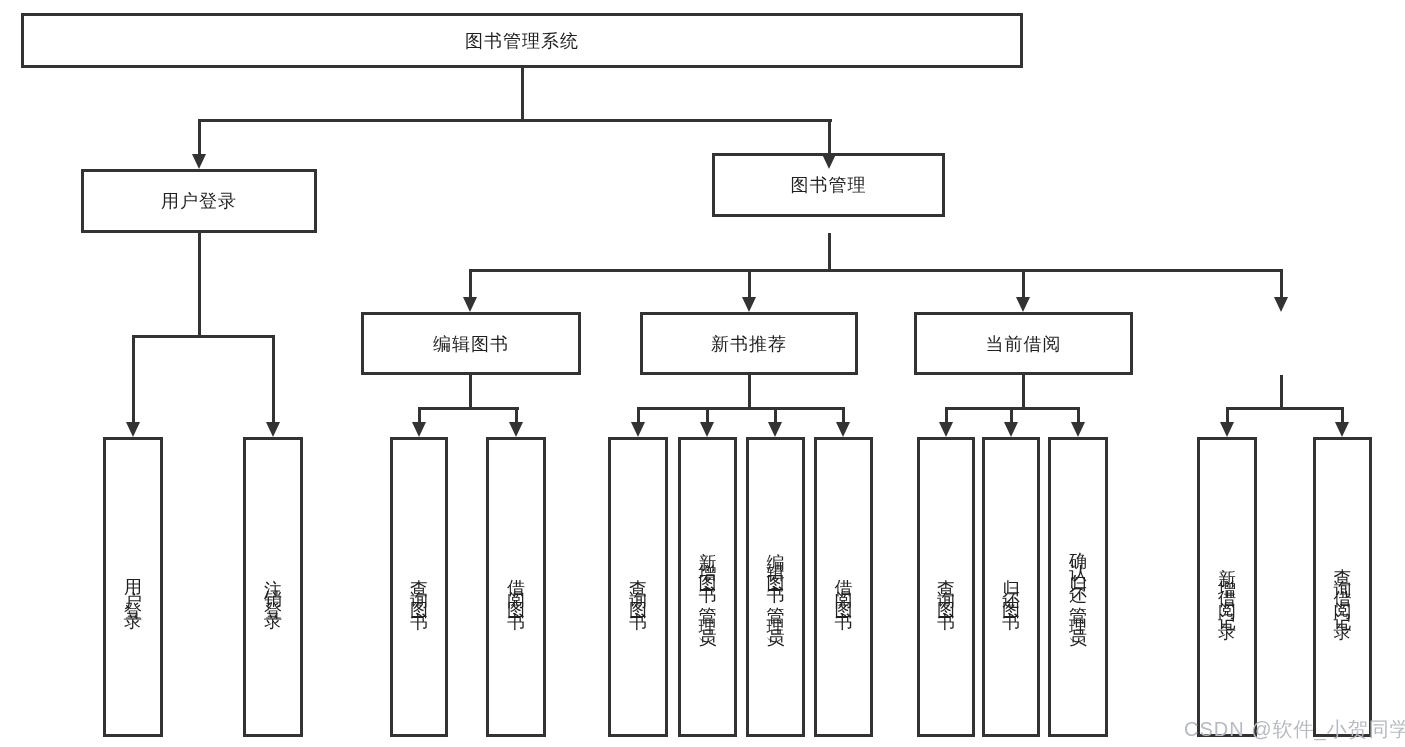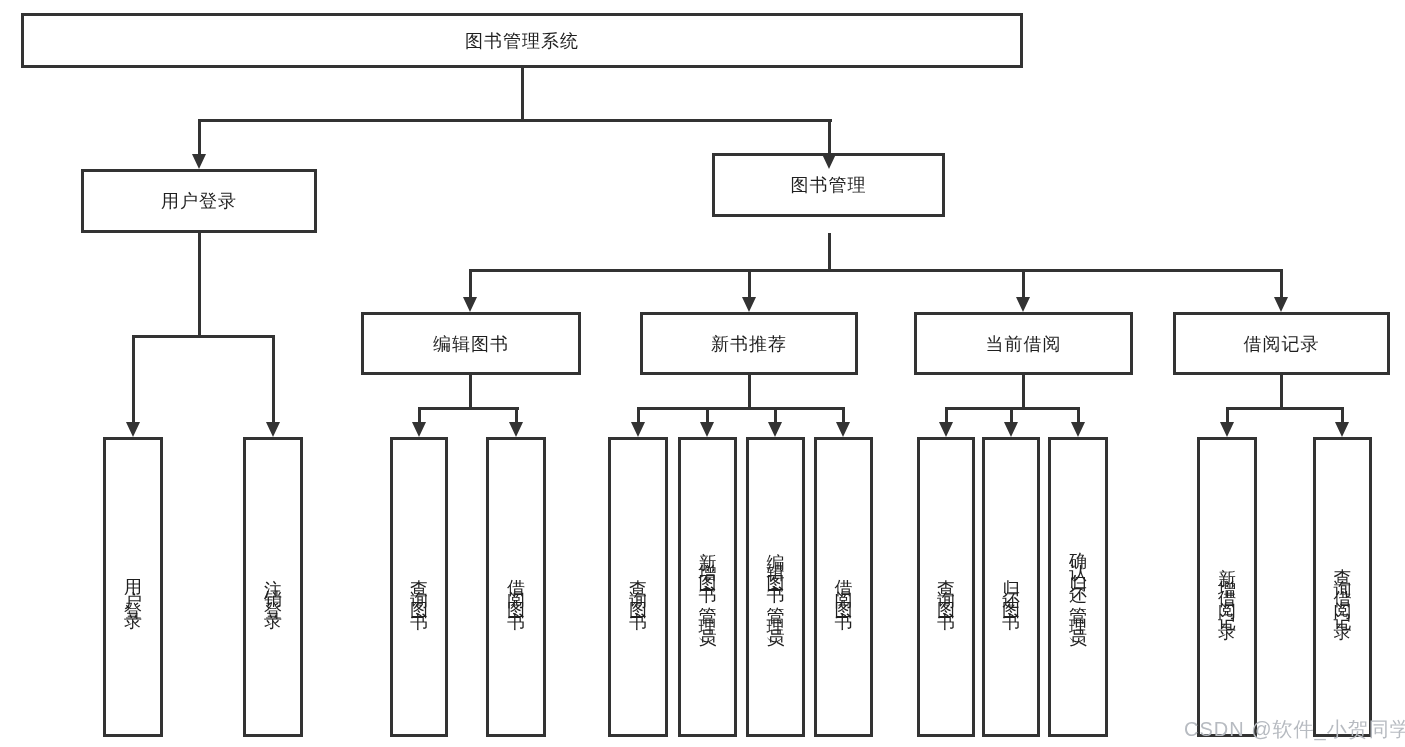--- a/index.html
+++ b/index.html
@@ -45,21 +45,20 @@
 <div class="stage">
 
   <div class="node" style="left:21px;top:13px;width:1002px;height:55px">图书管理系统</div>
 
   <div class="node" style="left:81px;top:169px;width:236px;height:64px">用户登录</div>
   <div class="node" style="left:712px;top:153px;width:233px;height:64px">图书管理</div>
 
   <div class="node" style="left:361px;top:312px;width:220px;height:63px">编辑图书</div>
   <div class="node" style="left:640px;top:312px;width:218px;height:63px">新书推荐</div>
   <div class="node" style="left:914px;top:312px;width:219px;height:63px">当前借阅</div>
-  <div class="node" style="left:1173px;top:312px;width:217px;height:63px">借阅记录</div>
 
   <div class="node v" style="left:103px;top:437px;width:60px;height:300px">用户登录</div>
   <div class="node v" style="left:243px;top:437px;width:60px;height:300px">注销登录</div>
 
   <div class="node v" style="left:390px;top:437px;width:58px;height:300px">查询图书</div>
   <div class="node v" style="left:486px;top:437px;width:60px;height:300px">借阅图书</div>
 
   <div class="node v" style="left:608px;top:437px;width:60px;height:300px">查询图书</div>
   <div class="node v" style="left:678px;top:437px;width:59px;height:300px">新增图书（管理员）</div>
   <div class="node v" style="left:746px;top:437px;width:59px;height:300px">编辑图书（管理员）</div>

